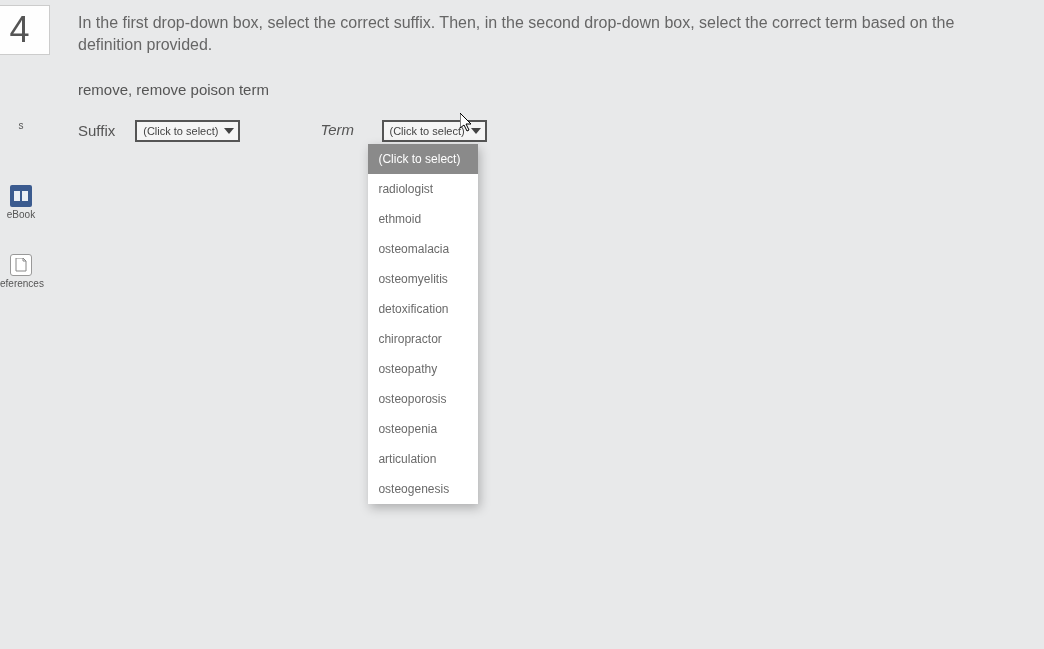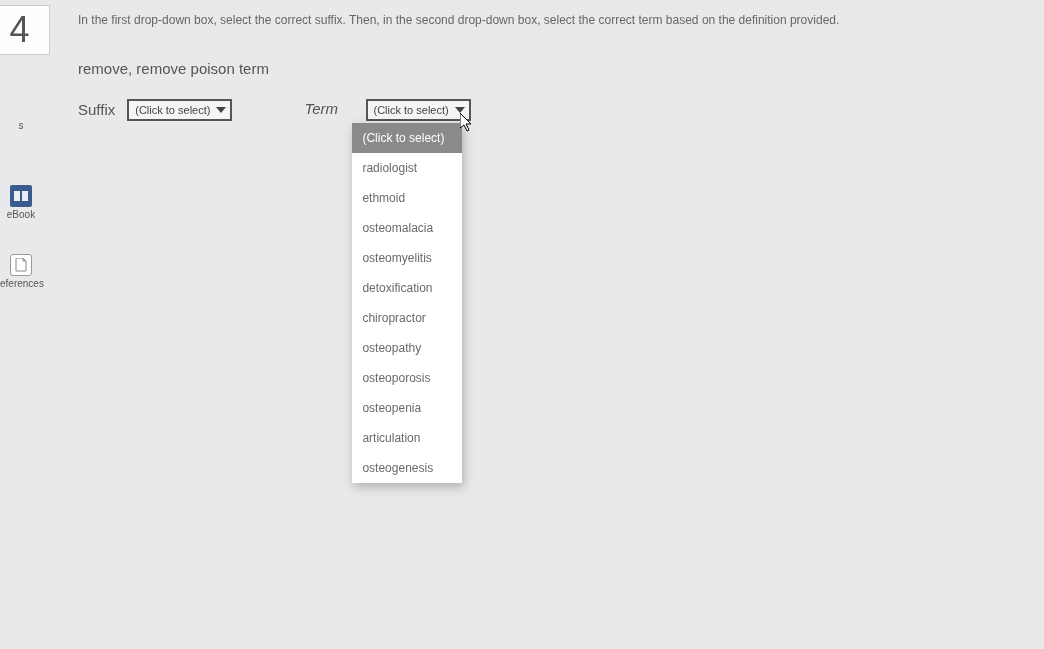--- a/index.html
+++ b/index.html
@@ -28,35 +28,35 @@
       font-weight: 400;
       color: #555;
     }
     .content {
       position: absolute;
       left: 78px;
       top: 12px;
       right: 20px;
     }
     .instruction {
-      font-size: 12px;
+      font-size: 16px;
       color: #666;
       line-height: 1.4;
-      margin-bottom: 31px;
+      margin-bottom: 24px;
       max-width: 920px;
     }
     .definition {
       font-size: 15px;
       color: #555;
       margin-bottom: 22px;
     }
     .row {
       display: flex;
       align-items: center;
-      gap: 12px;
+      gap: 20px;
     }
     .label {
       font-size: 15px;
       color: #555;
     }
     .select-box {
       display: inline-flex;
       align-items: center;
       border: 2px solid #555;
       background: #f5f5f5;

